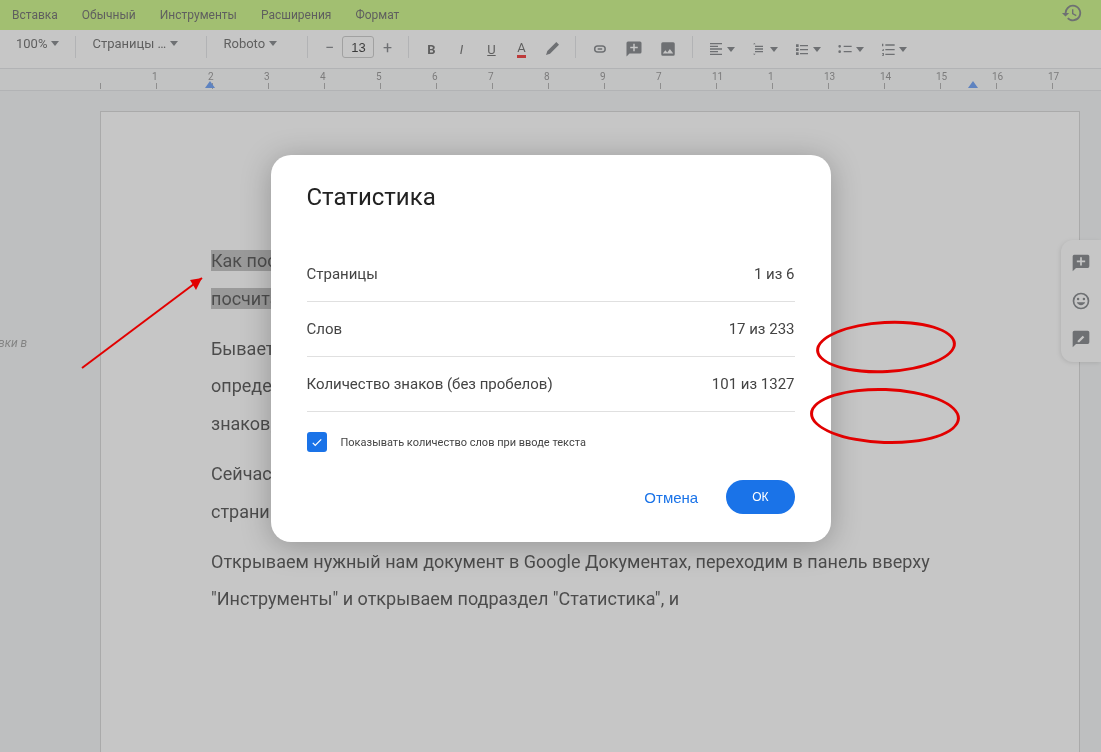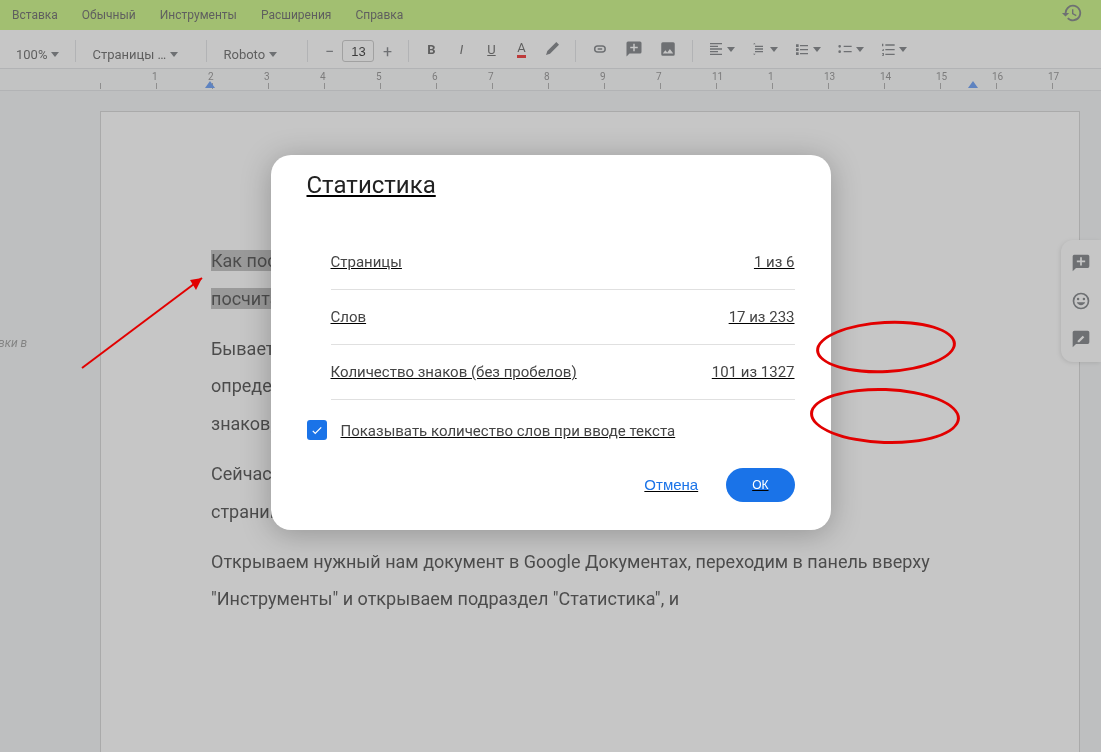--- a/index.html
+++ b/index.html
@@ -15,21 +15,21 @@
   display: flex;
   gap: 20px;
   padding: 4px 10px;
   background: #bef264;
   font-size: 12px;
   color: #444;
 }
 .menubar span { padding: 4px 2px; cursor: pointer; }
 .toolbar {
   display: flex;
-  align-items: flex-end;
+  align-items: flex-start;
   gap: 6px;
   padding: 6px 10px;
   background: #fff;
   border-bottom: 1px solid #dadce0;
   font-size: 13px;
   color: #444;
 }
 .tb-sep { width: 1px; height: 22px; background: #dadce0; margin: 0 4px; }
 .tb-btn {
   display: inline-flex;
@@ -160,66 +160,64 @@
   background: rgba(128,128,128,0.45);
   display: flex;
   align-items: flex-start;
   justify-content: center;
   padding-top: 155px;
 }
 .modal {
   width: 560px;
   background: #fff;
   border-radius: 20px;
-  padding: 16px 36px 28px 36px;
+  padding: 28px 36px 28px 36px;
   box-shadow: 0 4px 30px rgba(0,0,0,0.25);
   position: relative;
-  text-decoration: underline;
 }
 .modal h2 {
   font-size: 24px;
   font-weight: 400;
   color: #222;
   margin-bottom: 36px;
 }
 .stat-row {
   display: flex;
   justify-content: space-between;
   padding: 18px 0;
   border-bottom: 1px solid #e0e0e0;
   font-size: 15px;
   color: #444;
-  margin-left: 24px;
 }
 .stat-row:last-of-type { border-bottom: none; }
 .checkbox-row {
   display: flex;
-  align-items: flex-end;
+  align-items: center;
   gap: 14px;
   margin-top: 20px;
-  font-size: 15px;
+  font-size: 11px;
   color: #444;
 }
 .checkbox {
   width: 20px;
   height: 20px;
   background: #1a73e8;
   border-radius: 3px;
   display: flex;
   align-items: center;
   justify-content: center;
   cursor: pointer;
 }
 .checkbox svg { fill: #fff; }
 .modal-actions {
   display: flex;
   justify-content: flex-end;
   gap: 18px;
   margin-top: 28px;
-  align-items: flex-start;
+  align-items: center;
 }
 .btn-text {
   background: none;
   border: none;
   color: #1a73e8;
   font-size: 15px;
   font-weight: 500;
   cursor: pointer;
   padding: 8px 10px;
 }
@@ -259,21 +257,21 @@
 }
 </style>
 </head>
 <body>
 
 <div class="menubar">
   <span>Вставка</span>
   <span>Обычный</span>
   <span>Инструменты</span>
   <span>Расширения</span>
-  <span>Справка</span>
+  <span>Формат</span>
   <div class="clock-icon">
     <svg width="22" height="22" viewBox="0 0 24 24">
         <path fill="#5f6368" d="M13 3a9 9 0 0 0-9 9H1l3.9 3.9L9 12H6a7 7 0 1 1 2.05 4.95l-1.41 1.41A9 9 0 1 0 13 3zm-1 5v5l4.25 2.52.75-1.23-3.5-2.08V8z"></path>
       </svg>
   </div>
 </div>
 
 <div class="toolbar">
   <div class="tb-drop">
     <span>100%</span>

